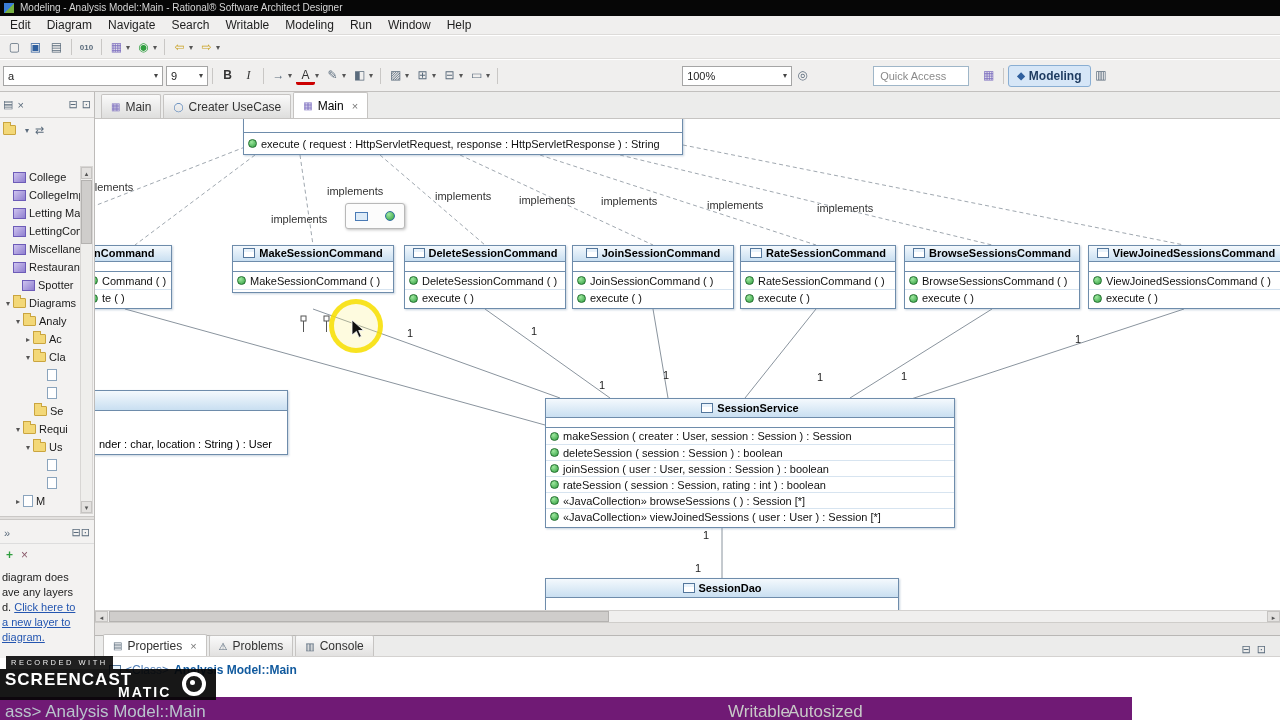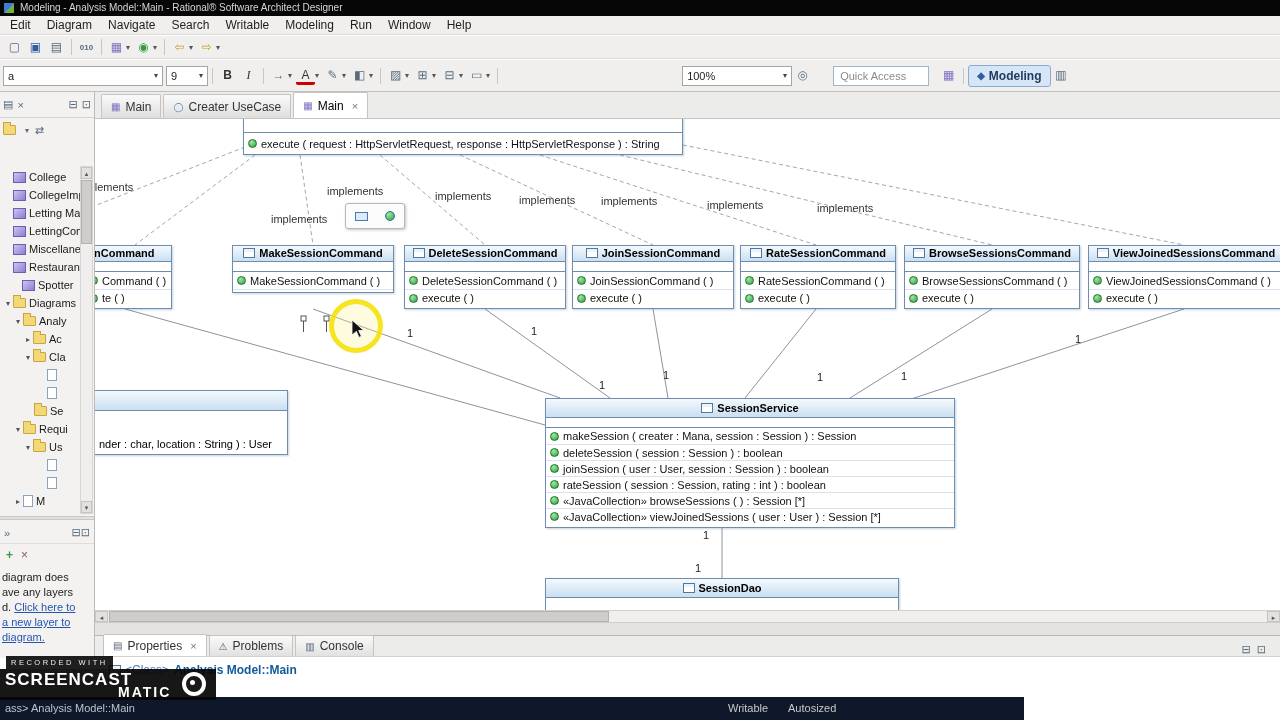--- a/index.html
+++ b/index.html
@@ -96,21 +96,21 @@
   .btab{height:21px;display:flex;align-items:center;gap:5px;padding:0 9px;background:linear-gradient(#fafafa,#e2e1e0);border:1px solid #c6c4c2;border-bottom:none;border-radius:2px 2px 0 0;margin-right:2px}
   .btab.active{background:#fff;height:22px}
   .btab .bicn{font-size:10px;color:#5a6b7c}
   .brights{margin-left:auto;display:flex;gap:6px;padding-right:14px;color:#5a6b7c;font-size:11px}
   .bcontent{position:absolute;left:0;top:23px;width:1185px;height:39px;background:#fff}
   .selrow{position:absolute;left:14px;top:5px;display:flex;align-items:center;font-size:12px}
   .selpre{color:#4a7ab5;margin-right:5px}
   .selname{color:#115a9e;font-weight:bold}
 
   
-  .statusbar{left:0;top:697px;width:1024px;height:23px;background:#0f172a;color:#c8c8c8;font-size:11px}
+  .statusbar{left:0;top:697px;width:1132px;height:23px;background:#701a75;color:#c8c8c8;font-size:17px}
   .st-left{position:absolute;left:5px;top:5px;color:#b9c4cc;white-space:nowrap}
   .st-writable{position:absolute;left:728px;top:5px}
   .st-autosized{position:absolute;left:788px;top:5px}
 
   
   .wm{left:0;top:656px;width:232px;height:46px;z-index:70}
   .wm-rec{position:absolute;left:6px;top:0;background:rgba(0,0,0,.88);color:#eee;font-size:7.5px;letter-spacing:2.5px;padding:2px 5px;white-space:nowrap}
   .wm-box{position:absolute;left:0;top:13px;width:216px;height:31px;background:rgba(5,5,5,.93);color:#fff;overflow:hidden}
   .wm-top{position:absolute;left:5px;top:1px;font-size:17px;font-weight:bold;letter-spacing:1px}
   .wm-o{position:absolute;right:10px;top:3px;width:24px;height:24px;border:4px solid #fff;border-radius:50%;background:#1a1a1a}
@@ -186,21 +186,21 @@
     <span class="tbi">⊟</span>
     <span class="dd">▾</span>
     <span class="tbi">▭</span>
     <span class="dd">▾</span>
     <span class="tbsep"></span>
     <span class="combo" style="width:110px;margin-left:180px">
       <span>100%</span>
       <span class="dar">▾</span>
     </span>
     <span class="tbi">◎</span>
-    <span class="qa" style="margin-left:20px">Quick Access</span>
+    <span class="qa" style="margin-left:60px">Quick Access</span>
     <span class="tbi purple" style="margin-left:10px">▦</span>
     <span class="tbsep"></span>
     <span class="persp">
       <span style="color:#2f5f9e;font-size:10px">◆</span>
       <span>Modeling</span>
     </span>
     <span class="tbi">▥</span>
   </div>
 
   <div class="abs lpanel">
@@ -499,21 +499,21 @@
       <div class="uml-class" style="left:-145px;top:271px;width:338px;height:65px">
         <div class="uml-hdr" style="height:20px"></div>
         <span style="position:absolute;left:148px;bottom:4px;white-space:nowrap">nder : char, location : String ) : User</span>
       </div>
 
       <div class="uml-class svc" style="left:450px;top:279px;width:410px;height:130px">
         <div class="uml-hdr"><span class="cls-icon"></span><span>SessionService</span></div>
         <div class="uml-empty"></div>
         <div class="op-row">
             <span class="m-icon"></span>
-            <span>makeSession ( creater : Mana, session : Session ) : Session</span>
+            <span>makeSession ( creater : User, session : Session ) : Session</span>
           </div>
         <div class="op-row">
             <span class="m-icon"></span>
             <span>deleteSession ( session : Session ) : boolean</span>
           </div>
         <div class="op-row">
             <span class="m-icon"></span>
             <span>joinSession ( user : User, session : Session ) : boolean</span>
           </div>
         <div class="op-row">

